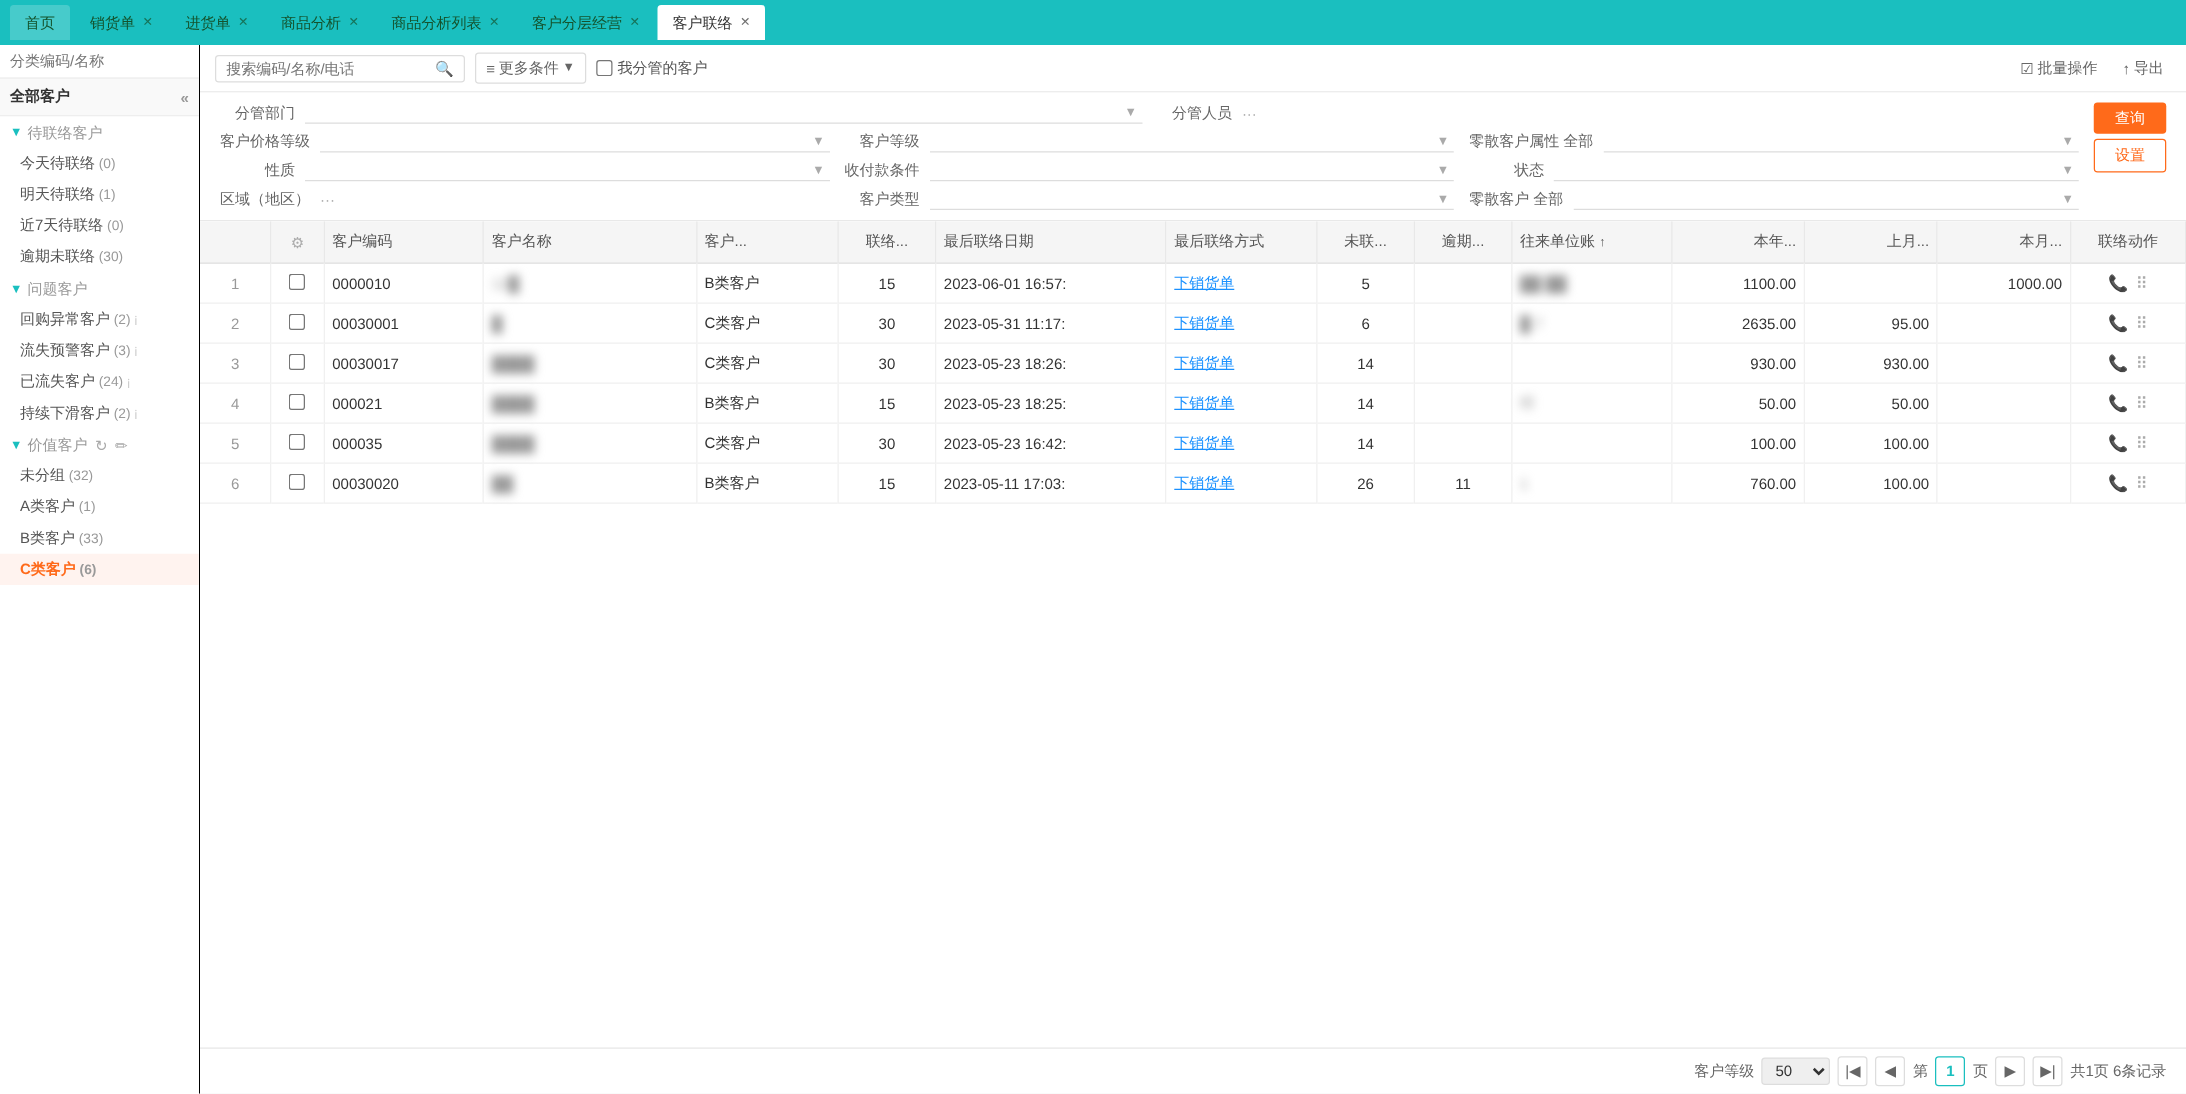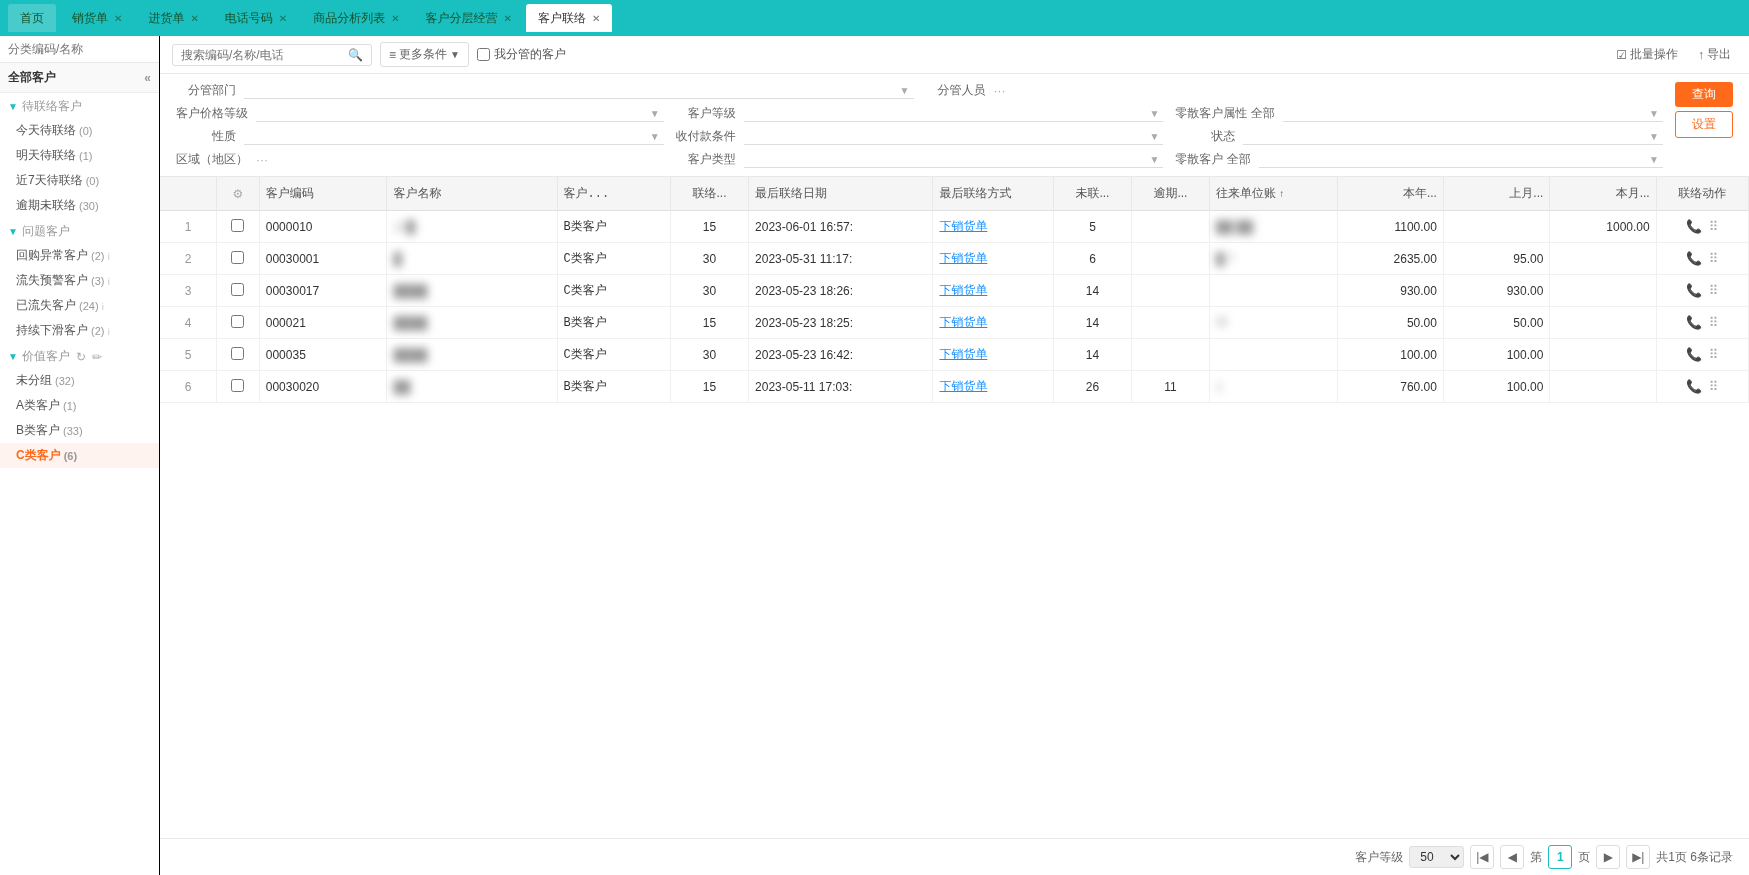--- a/index.html
+++ b/index.html
@@ -290,21 +290,21 @@
       padding: 7px 6px;
       color: #333;
       border-right: 1px solid #f0f0f0;
       white-space: nowrap;
       font-size: 12px;
     }
     .col-num { width: 40px; text-align: center; color: #999; }
     .col-check { width: 30px; text-align: center; }
     .col-code { width: 90px; }
     .col-name { width: 120px; }
-    .col-type { width: 80px; font-family: Liberation Mono, monospace; }
+    .col-type { width: 80px; }
     .col-contact { width: 55px; text-align: center; }
     .col-lastdate { width: 130px; }
     .col-lastway { width: 70px; }
     .col-uncontact { width: 55px; text-align: center; }
     .col-overdue { width: 55px; text-align: center; }
     .col-period { width: 90px; }
     .col-year { width: 75px; text-align: right; }
     .col-lastmonth { width: 75px; text-align: right; }
     .col-thismonth { width: 75px; text-align: right; }
     .col-action { width: 65px; text-align: center; }
@@ -387,21 +387,21 @@
   <div id="nav-tabs-container" style="display:flex;gap:2px;">
       <div class="nav-tab">
         <span>销货单</span>
         <span class="close-x">✕</span>
       </div>
       <div class="nav-tab">
         <span>进货单</span>
         <span class="close-x">✕</span>
       </div>
       <div class="nav-tab">
-        <span>电话号码</span>
+        <span>商品分析</span>
         <span class="close-x">✕</span>
       </div>
       <div class="nav-tab">
         <span>商品分析列表</span>
         <span class="close-x">✕</span>
       </div>
       <div class="nav-tab">
         <span>客户分层经营</span>
         <span class="close-x">✕</span>
       </div>

